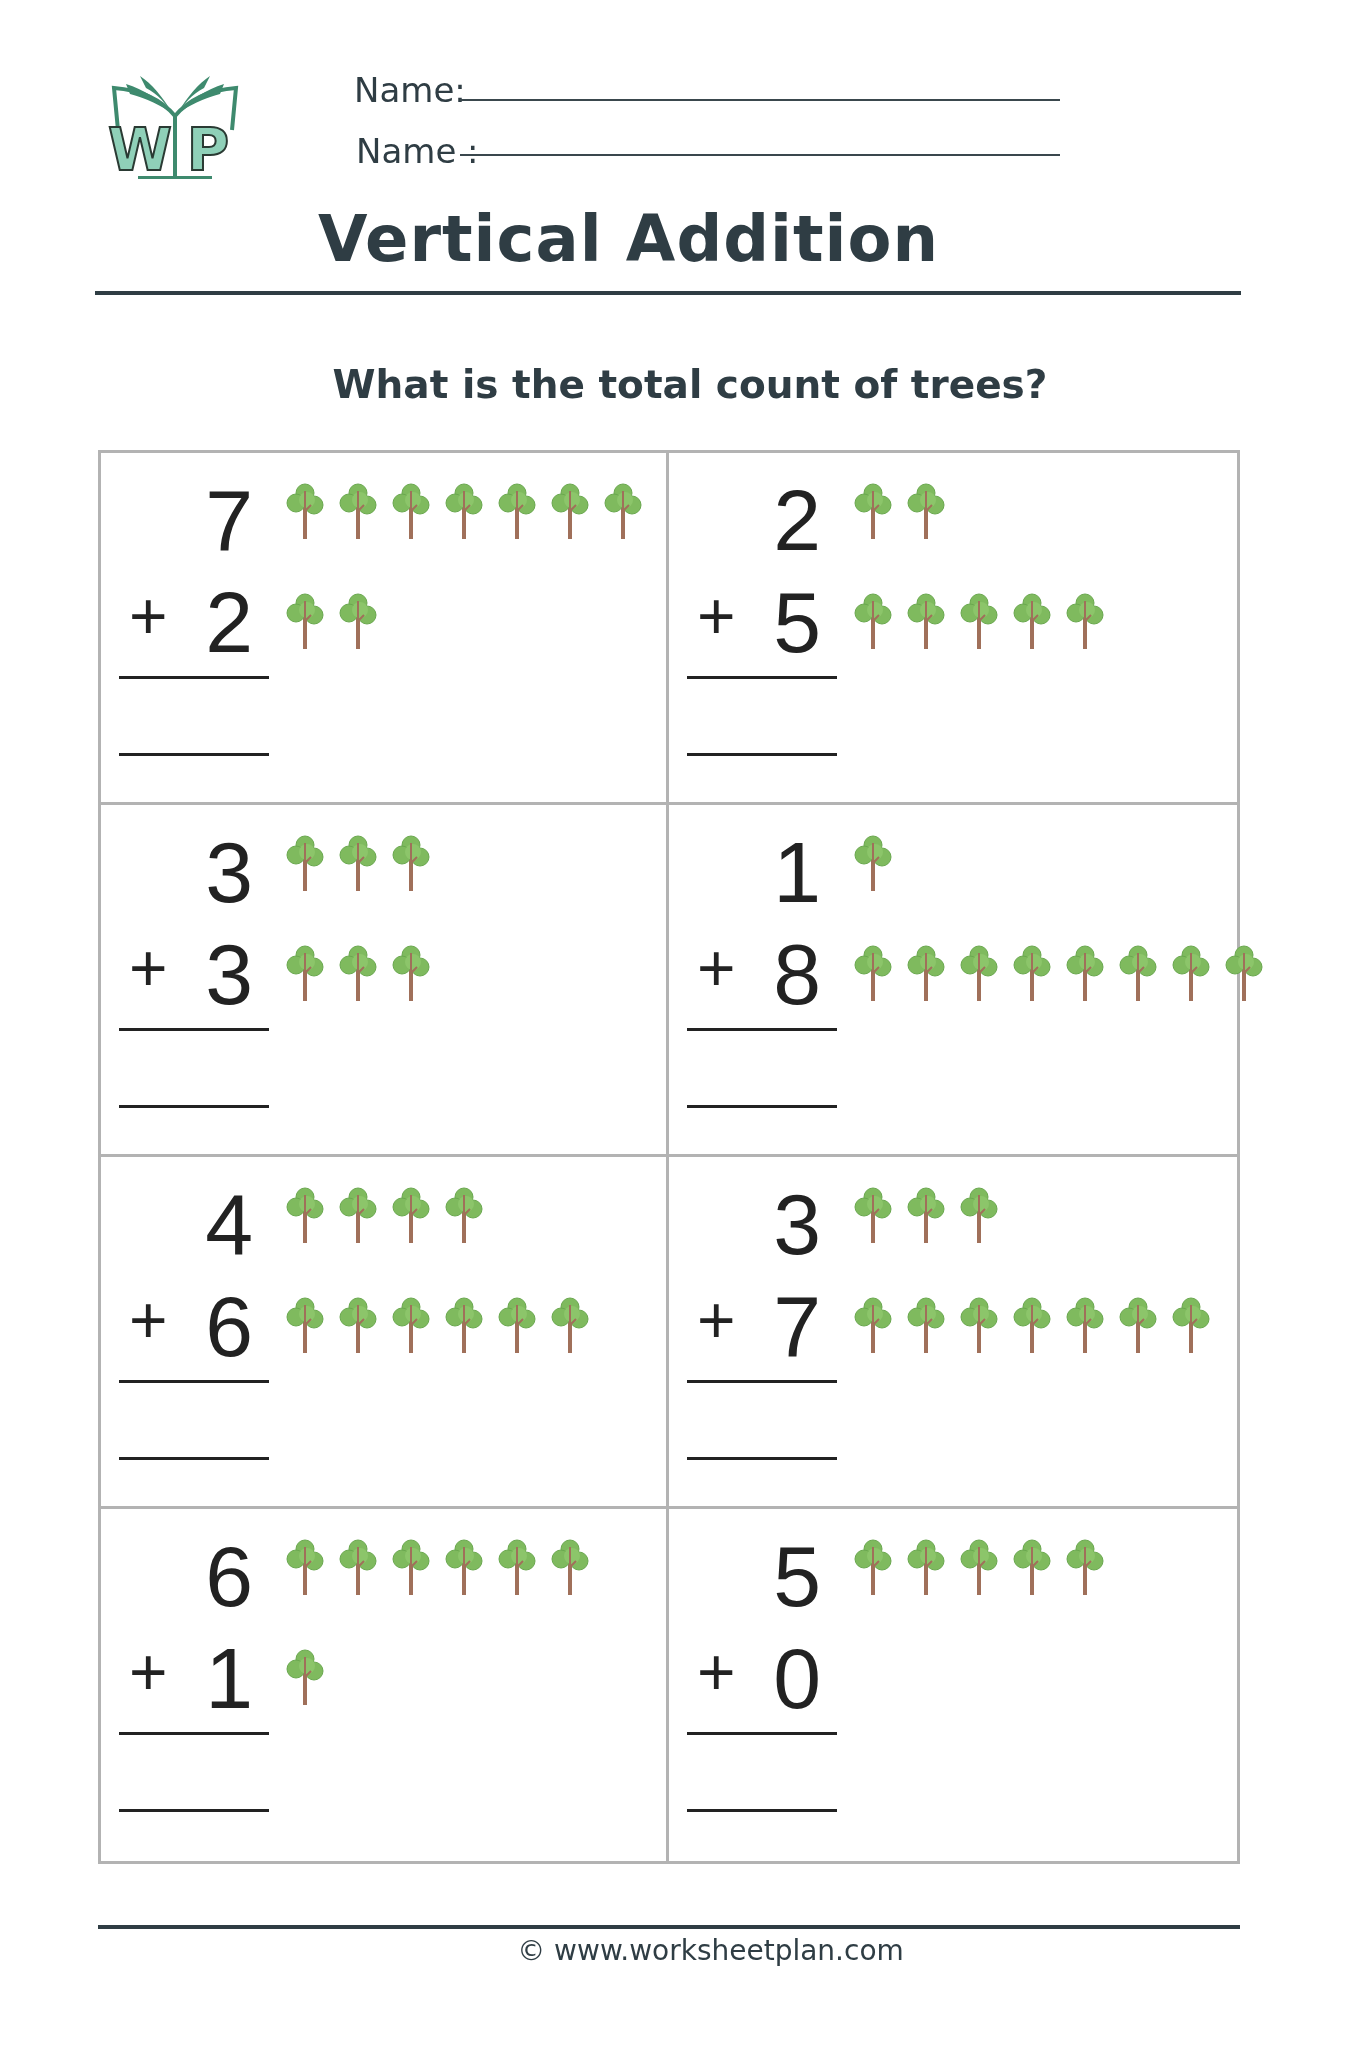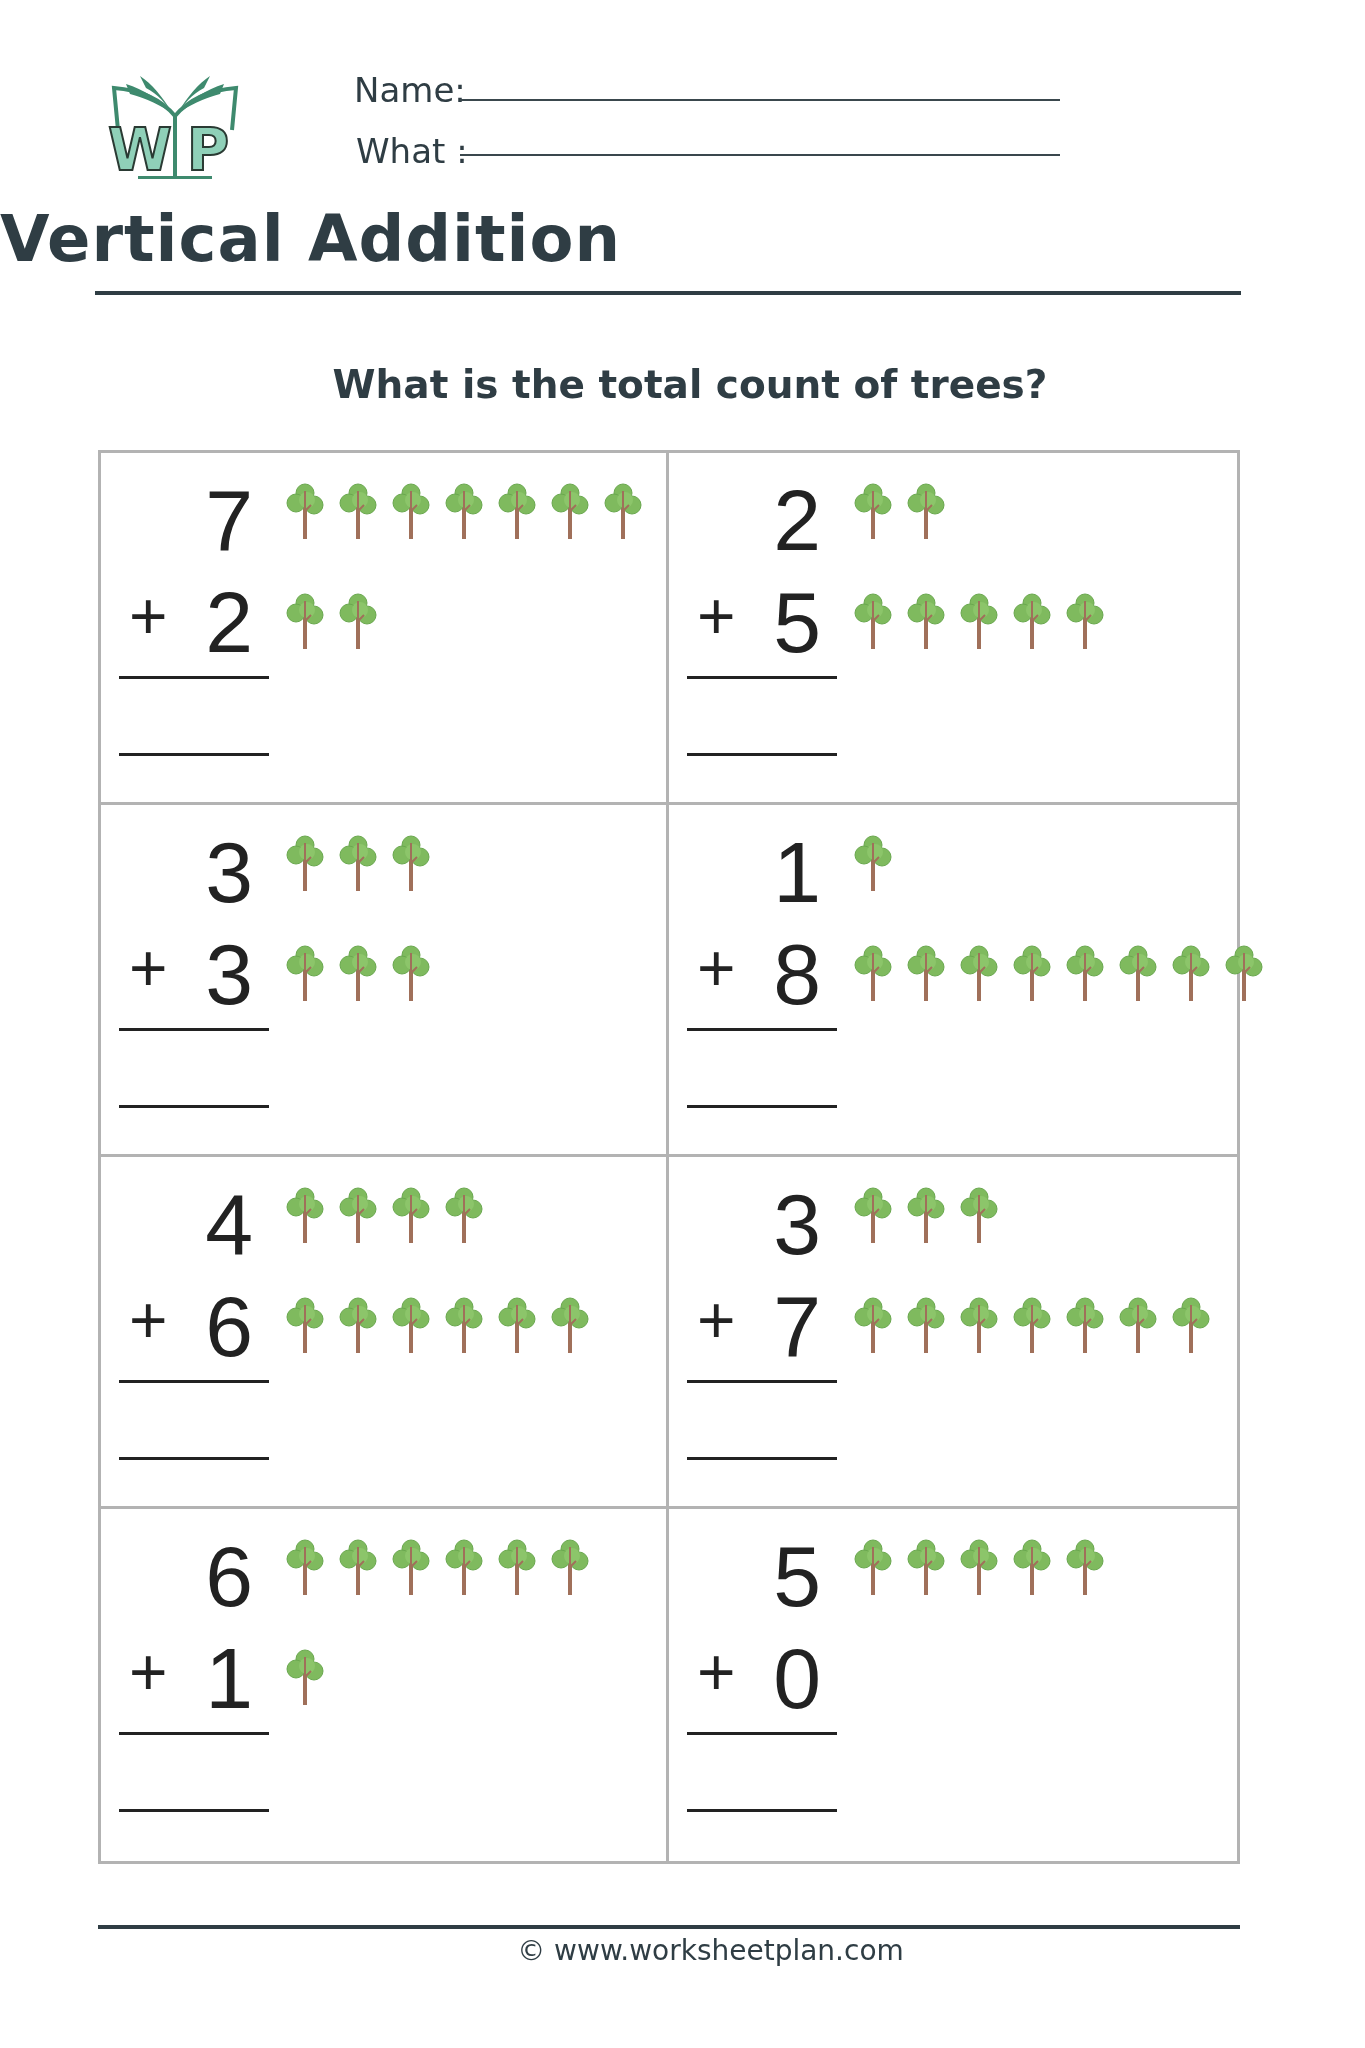--- a/index.html
+++ b/index.html
@@ -1,21 +1,21 @@
 <!DOCTYPE html>
 <html><head>
 <meta charset="utf-8">
 <style>
   html,body{margin:0;padding:0;background:#fff;}
   body{width:1365px;height:2048px;position:relative;overflow:hidden;font-family:"Liberation Sans",sans-serif;color:#2f3d44;}
   .abs{position:absolute;}
   .logo{left:100px;left:100px;top:68px;width:150px;height:116px;}
   .field-label{font-family:"DejaVu Sans",sans-serif;font-size:34px;color:#2f3d44;}
   .field-line{height:2px;background:#3a474d;}
-  .title{left:0;width:1257px;top:202px;font-family:"DejaVu Sans",sans-serif;font-weight:bold;font-size:64px;color:#2f3d44;letter-spacing:1px;}
+  .title{left:0;width:1257px;top:202px;text-align:center;font-family:"DejaVu Sans",sans-serif;font-weight:bold;font-size:64px;color:#2f3d44;letter-spacing:1px;}
   .rule{height:4px;background:#2f3d44;}
   .question{left:0;width:1380px;top:362px;text-align:center;font-family:"DejaVu Sans",sans-serif;font-weight:bold;font-size:39px;color:#2f3d44;}
   .grid{left:98px;top:450px;width:1142px;height:1414px;border:3px solid #b3b3b3;box-sizing:border-box;display:grid;grid-template-columns:1fr 1fr;grid-template-rows:repeat(4,1fr);}
   .cell{position:relative;border-right:3px solid #b3b3b3;border-bottom:3px solid #b3b3b3;}
   .cell:nth-child(2n){border-right:none;}
   .cell:nth-last-child(-n+2){border-bottom:none;}
   .num{position:absolute;font-family:"Liberation Sans",sans-serif;font-size:86px;color:#222;line-height:1;}
   .n1{right:calc(100% - 152px);top:24px;}
   .plus{position:absolute;left:28px;top:130px;font-size:66px;color:#222;font-family:"Liberation Sans",sans-serif;line-height:1;}
   .n2{right:calc(100% - 152px);top:126px;}
@@ -40,21 +40,21 @@
   <path d="M77 46 C88 28 98 16 110 8 L104 20 C92 26 84 36 77 46Z" fill="#3e8a6e"></path>
   <path d="M77 46 C92 30 106 22 124 16 L120 26 C104 30 88 38 77 46Z" fill="#3e8a6e"></path>
   <rect x="73" y="46" width="4" height="64" fill="#3e8a6e"></rect>
   <rect x="38" y="108" width="74" height="3" fill="#3e8a6e"></rect>
   <text x="40" y="102" text-anchor="middle" font-family="DejaVu Sans, sans-serif" font-weight="bold" font-size="58" fill="#8fd0b8" stroke="#2a3a33" stroke-width="2">W</text>
   <text x="108" y="102" text-anchor="middle" font-family="DejaVu Sans, sans-serif" font-weight="bold" font-size="58" fill="#8fd0b8" stroke="#2a3a33" stroke-width="2">P</text>
 </svg>
 
 <div class="abs field-label" style="left:354px;top:70px;">Name:</div>
 <div class="abs field-line" style="left:460px;top:99px;width:600px;"></div>
-<div class="abs field-label" style="left:356px;top:131px;">What :</div>
+<div class="abs field-label" style="left:356px;top:131px;">Name :</div>
 <div class="abs field-line" style="left:460px;top:154px;width:600px;"></div>
 
 <div class="abs title">Vertical Addition</div>
 <div class="abs rule" style="left:95px;top:291px;width:1146px;"></div>
 
 <div class="abs question">What is the total count of trees?</div>
 
 <div class="abs grid" id="grid">
     <div class="cell">
       <div class="num n1">7</div>

